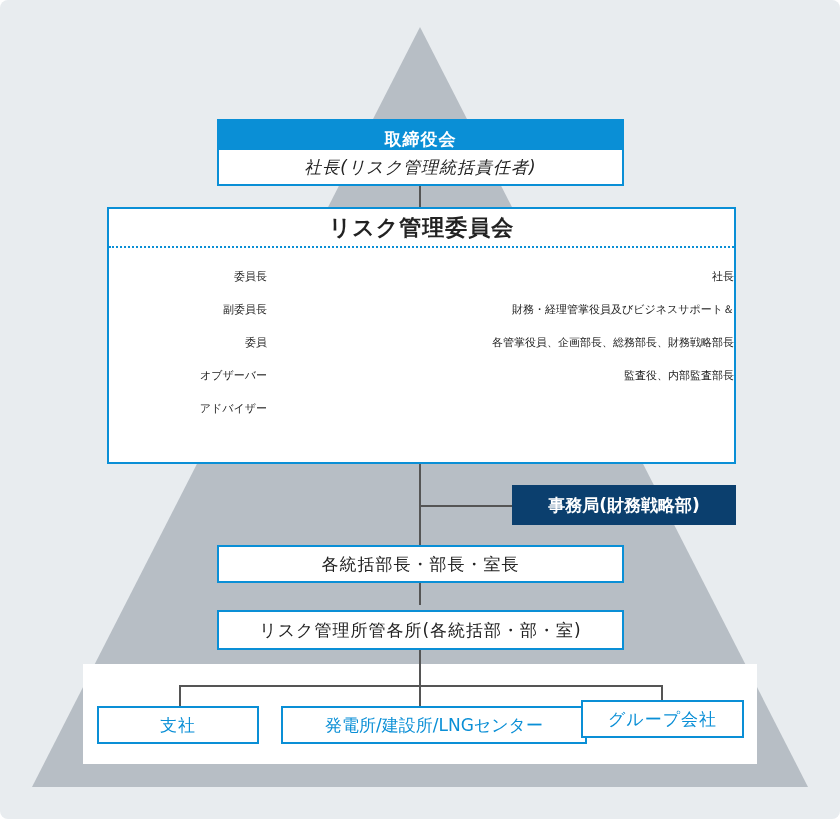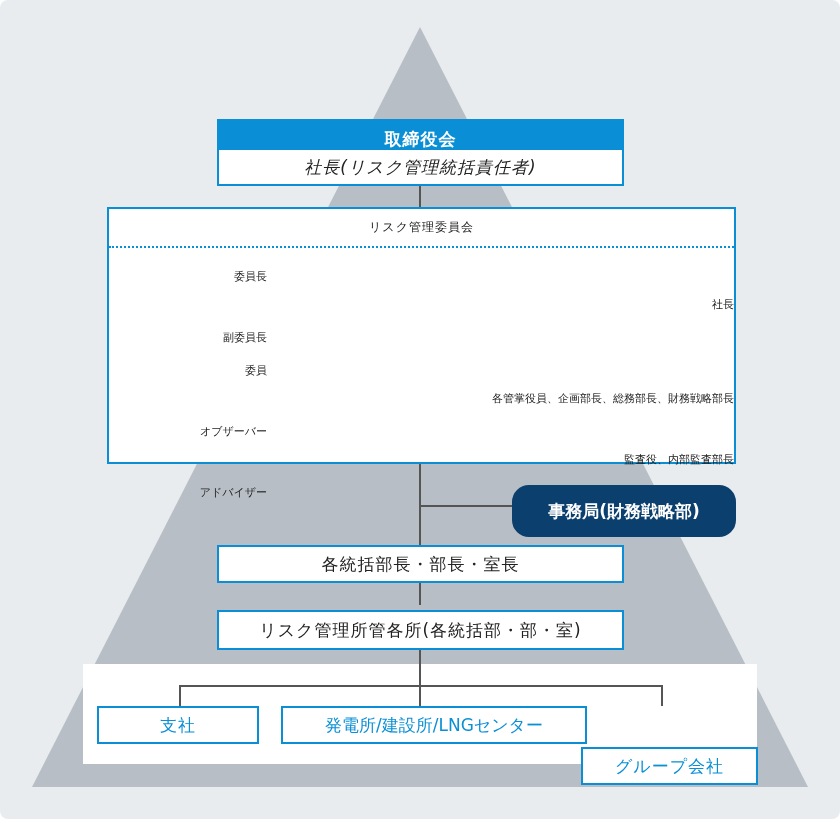--- a/index.html
+++ b/index.html
@@ -22,27 +22,28 @@
     }
     .box.filled { background: #0a8fd6; color: #fff; font-weight: bold; border-color: #0a8fd6; }
     .box.navy { background: #0b3f6e; color: #fff; font-weight: bold; border-color: #0b3f6e; letter-spacing: 0; }
     .box.blue-text { color: #0a8fd6; }
     .committee {
       position: absolute; left: 107px; top: 207px; width: 629px; height: 257px;
       box-sizing: border-box; border: 2px solid #0a8fd6; background: #fff;
     }
     .committee .title {
       height: 37px; display: flex; align-items: center; justify-content: center;
-      font-size: 12px; letter-spacing: 1px;
+      font-size: 22px; letter-spacing: 1px;
       border-bottom: 2px dotted #0a8fd6;
+      font-weight: bold;
     }
     .committee .rows { padding: 12px 0 0 20px; }
     .row { display: flex; font-size: 11px; line-height: 33px; text-align: right; }
     .row .k { width: 138px; flex: none; }
-    .row .v { flex: 1; margin-top: 28px; }
+    .row .v { flex: 1; }
     .vline { position: absolute; width: 2px; background: #555; }
     .hline { position: absolute; height: 2px; background: #555; }
     .panel { position: absolute; left: 83px; top: 664px; width: 674px; height: 100px; background: #fff; }
   </style>
 </head>
 <body>
 
 <div class="bg"></div>
 
 <svg class="pyr" width="840" height="819">
@@ -73,51 +74,52 @@
 
 <div class="committee">
   <div class="title">リスク管理委員会</div>
   <div class="rows">
     <div class="row">
       <span class="k">委員長</span>
       <span class="v">社長</span>
     </div>
     <div class="row">
       <span class="k">副委員長</span>
+      <span class="v">財務・経理管掌役員及びビジネスサポート＆</span>
     </div>
     <div class="row">
       <span class="k"></span>
     </div>
     <div class="row">
       <span class="k">委員</span>
       <span class="v">各管掌役員、企画部長、総務部長、財務戦略部長</span>
     </div>
     <div class="row">
       <span class="k">オブザーバー</span>
       <span class="v">監査役、内部監査部長</span>
     </div>
     <div class="row">
       <span class="k">アドバイザー</span>
     </div>
   </div>
 </div>
 
-<div class="box navy" style="left:512px; top:485px; width:224px; height:52px;border-radius:17px;">
+<div class="box navy" style="left:512px; top:485px; width:224px; height:40px;">
   <span>事務局(財務戦略部)</span>
 </div>
 
 <div class="box" style="left:217px; top:545px; width:407px; height:38px;">
   <span>各統括部長・部長・室長</span>
 </div>
 
 <div class="box" style="left:217px; top:610px; width:407px; height:40px;">
   <span>リスク管理所管各所(各統括部・部・室)</span>
 </div>
 
 <div class="box blue-text" style="left:97px; top:706px; width:162px; height:38px;">
   <span>支社</span>
 </div>
 <div class="box blue-text" style="left:267px; top:706px; width:306px; height:38px; letter-spacing:0;margin-left:14px;">
   <span>発電所/建設所/LNGセンター</span>
 </div>
-<div class="box blue-text" style="left:581px; top:747px; width:177px; height:38px;">
+<div class="box blue-text" style="left:581px; top:700px; width:163px; height:38px;">
   <span>グループ会社</span>
 </div>
 
 </body></html>

